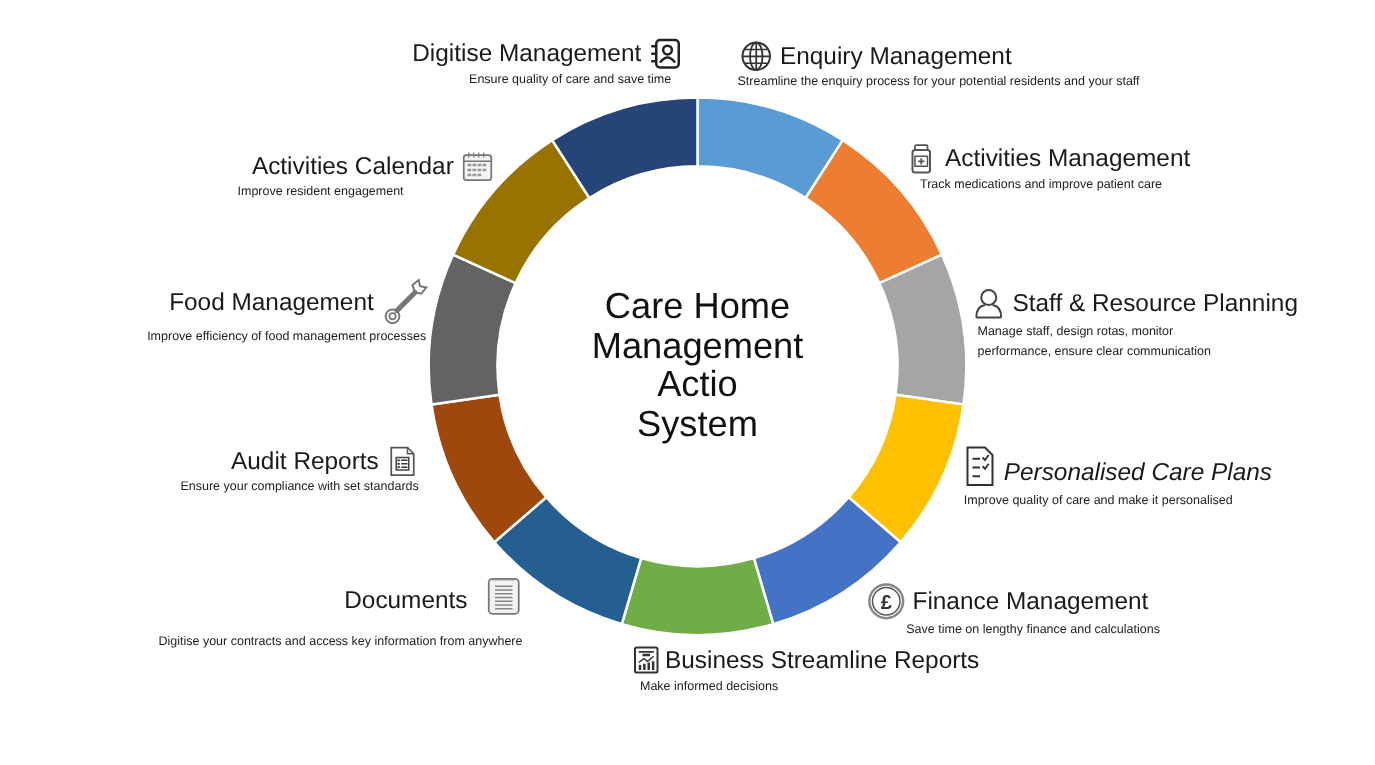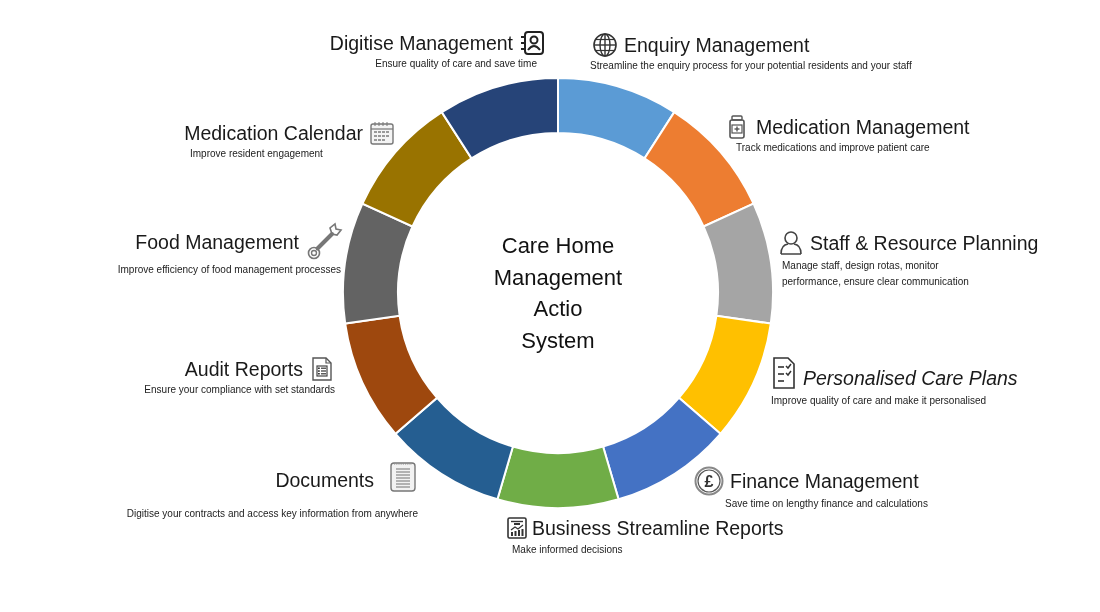--- a/index.html
+++ b/index.html
@@ -1,20 +1,20 @@
 <!DOCTYPE html>
 <html><head>
 <meta charset="utf-8">
 <style>
   html, body { margin: 0; padding: 0; background: #ffffff; }
   body { width: 1100px; height: 612px; position: relative; overflow: hidden;
          font-family: "Liberation Sans", "DejaVu Sans", sans-serif; color: #1a1a1a; }
   #ring { position: absolute; left: 0; top: 0; }
   .center-title { position: absolute; left: 458px; top: 230px; width: 200px; text-align: center;
-                  font-size: 22px; line-height: 31.5px; color: #111; }
+                  font-size: 29px; line-height: 31.5px; color: #111; }
   .module { position: absolute; }
   .module .title { font-size: 19.5px; color: #1a1a1a; white-space: nowrap; display: flex; align-items: center; gap: 6px; }
   .module .desc { font-size: 10px; color: #222; white-space: nowrap; line-height: 16px; }
   .right-align { text-align: right; }
   .right-align .title { justify-content: flex-end; }
   .icon { display: inline-flex; width: 26px; height: 26px; align-items: center; justify-content: center; }
   .icon svg { width: 26px; height: 26px; }
 </style>
 </head>
 <body>
@@ -69,21 +69,21 @@
           <line x1="13" y1="2" x2="13" y2="24" stroke="#333" stroke-width="1.4"></line>
         </svg>
     </span>
     <span>Enquiry Management</span>
   </div>
   <div class="desc" style="margin-left:-2px;">Streamline the enquiry process for your potential residents and your staff</div>
 </div>
 
 <div class="module right-align" style="left:160px; top:120px; width:235px;">
   <div class="title">
-    <span>Medication Calendar</span>
+    <span>Activities Calendar</span>
     <span class="icon">
       <svg viewBox="0 0 26 26">
           <rect x="2" y="4" width="22" height="20" rx="2" fill="#f4f4f4" stroke="#777" stroke-width="1.4"></rect>
           <line x1="2" y1="9" x2="24" y2="9" stroke="#777" stroke-width="1.2"></line>
           <g fill="#999">
             <rect x="5" y="11" width="3" height="2"></rect>
             <rect x="9" y="11" width="3" height="2"></rect>
             <rect x="13" y="11" width="3" height="2"></rect>
             <rect x="17" y="11" width="3" height="2"></rect>
             <rect x="5" y="15" width="3" height="2"></rect>
@@ -110,21 +110,21 @@
   <div class="title">
     <span class="icon">
       <svg viewBox="0 0 26 26">
           <rect x="8" y="2" width="10" height="4" rx="1" fill="none" stroke="#555" stroke-width="1.4"></rect>
           <rect x="6" y="6" width="14" height="18" rx="2" fill="none" stroke="#555" stroke-width="1.6"></rect>
           <rect x="8" y="11" width="10" height="8" fill="none" stroke="#555" stroke-width="1.2"></rect>
           <line x1="13" y1="12.5" x2="13" y2="17.5" stroke="#555" stroke-width="1.4"></line>
           <line x1="10.5" y1="15" x2="15.5" y2="15" stroke="#555" stroke-width="1.4"></line>
         </svg>
     </span>
-    <span>Medication Management</span>
+    <span>Activities Management</span>
   </div>
   <div class="desc" style="padding-left:12px;">Track medications and improve patient care</div>
 </div>
 
 <div class="module right-align" style="left:40px; top:222px; width:305px;">
   <div class="title">
     <span>Food Management</span>
     <span class="icon" style="width:40px; height:40px;">
       <svg viewBox="0 0 40 40" style="width:40px;height:40px;">
           <circle cx="9" cy="31" r="5.5" fill="none" stroke="#777" stroke-width="1.6"></circle>

